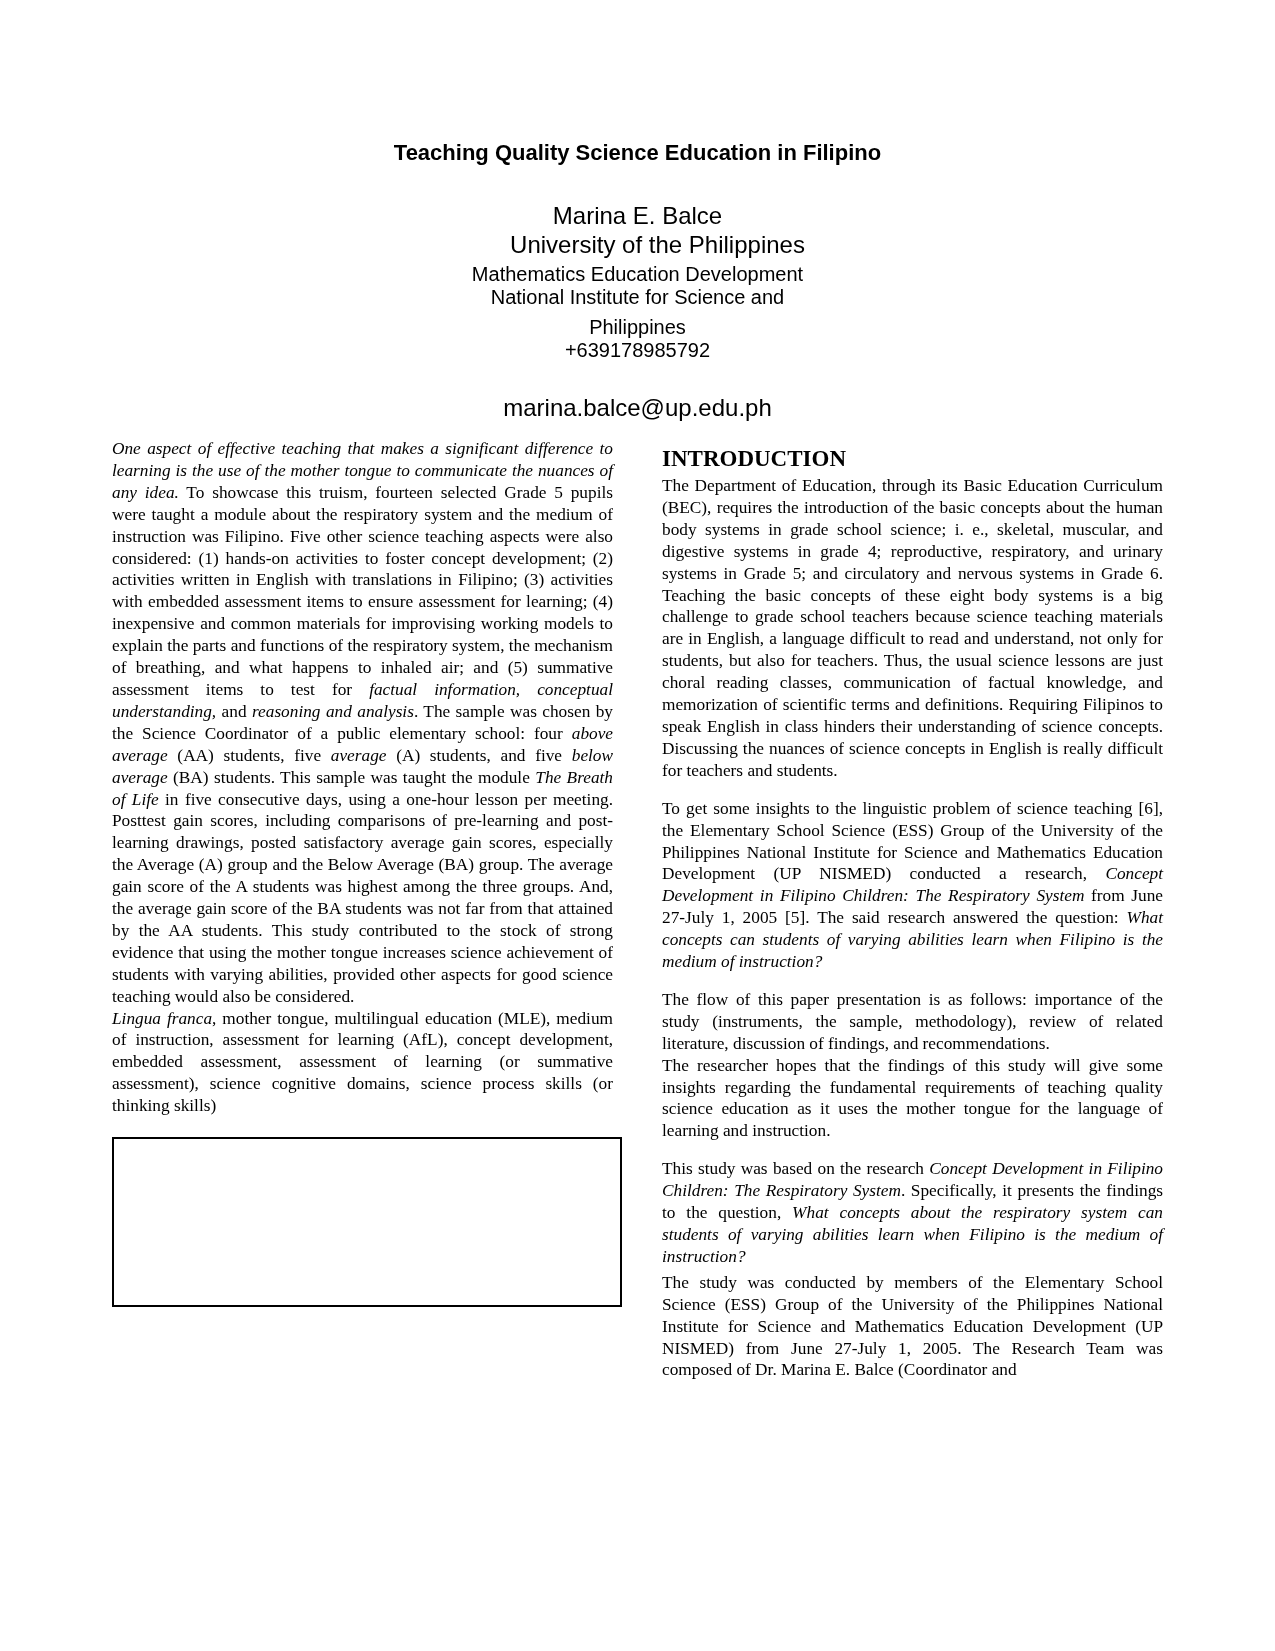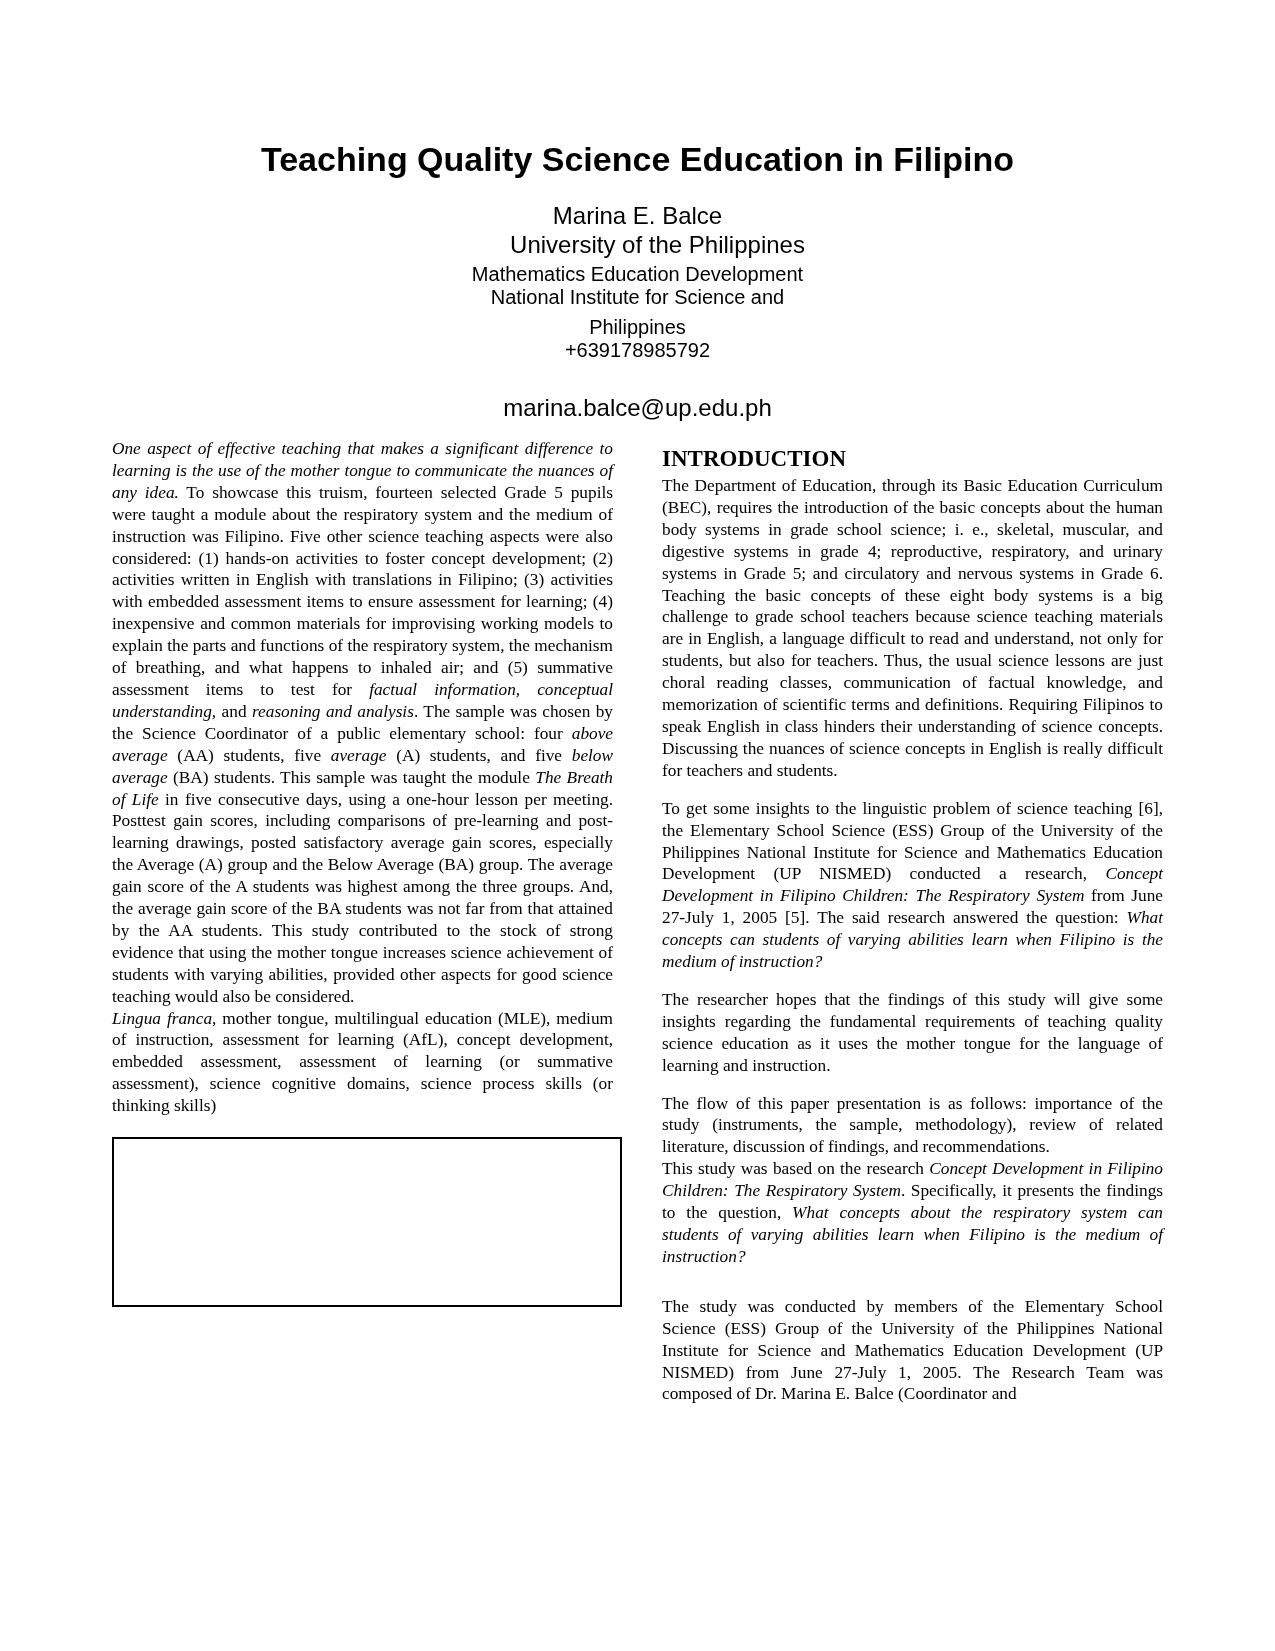--- a/index.html
+++ b/index.html
@@ -14,21 +14,21 @@
   }
   
   .hdr {
     position: absolute;
     left: 0;
     width: 100%;
     text-align: center;
     font-family: "Liberation Sans", sans-serif;
     color: #000;
   }
-  .paper-title   { top: 140px; font-size: 34px; font-weight: bold; letter-spacing: 0px; }
+  .paper-title   { top: 140px; font-size: 22px; font-weight: bold; letter-spacing: 0px; }
   .author-name   { top: 202px; font-size: 24px; }
   .affiliation   { top: 231px; font-size: 24px; padding-left: 20px; }
   .institute     { top: 263px; font-size: 20px; line-height: 23px; }
   .address-block { top: 316px; font-size: 20px; line-height: 23px; }
   .email-line    { top: 394px; font-size: 24px; }
 
   
   .col {
     position: absolute;
     width: 501px;
@@ -46,21 +46,21 @@
     font-weight: bold;
     line-height: 26px;
     margin: 0 0 3px 0;
     text-align: left;
   }
   .keywords-heading { margin-top: 14px; }
   .study-heading    { margin-top: 44px; }
 
   p.body-par { margin: 0 0 16px 0; }
   p.no-gap   { margin-bottom: 0; }
-  p.wide-gap { margin-bottom: 28px; }
+  p.wide-gap { margin-bottom: 4px; }
 
   em { font-style: italic; }
 
   .placeholder-box {
     margin-top: 20px;
     width: 510px;
     height: 170px;
     border: 2px solid #000;
     box-sizing: border-box;
     background: #fff;
@@ -89,20 +89,20 @@
 
     <p class="body-par no-gap"><em>Lingua franca</em><span>, mother tongue, multilingual education (MLE), medium of instruction, assessment for learning (AfL), concept development, embedded assessment, assessment of learning (or summative assessment), science cognitive domains, science process skills (or thinking skills)</span></p>
 
     <div class="placeholder-box"></div>
   </div>
 
   <div class="col col-right">
     <div class="sec-heading">INTRODUCTION</div>
     <p class="body-par"><span>The Department of Education, through its Basic Education Curriculum (BEC), requires the introduction of the basic concepts about the human body systems in grade school science; i. e., skeletal, muscular, and digestive systems in grade 4; reproductive, respiratory, and urinary systems in Grade 5; and circulatory and nervous systems in Grade 6. Teaching the basic concepts of these eight body systems is a big challenge to grade school teachers because science teaching materials are in English, a language difficult to read and understand, not only for students, but also for teachers. Thus, the usual science lessons are just choral reading classes, communication of factual knowledge, and memorization of scientific terms and definitions. Requiring Filipinos to speak English in class hinders their understanding of science concepts. Discussing the nuances of science concepts in English is really difficult for teachers and students.</span></p>
     <p class="body-par"><span>To get some insights to the linguistic problem of science teaching [6], the Elementary School Science (ESS) Group of the University of the Philippines National Institute for Science and Mathematics Education Development (UP NISMED) conducted a research, </span><em>Concept Development in Filipino Children: The Respiratory System</em><span> from June 27-July 1, 2005 [5]. The said research answered the question: </span><em>What concepts can students of varying abilities learn when Filipino is the medium of instruction?</em></p>
+    <p class="body-par no-gap"><span>The flow of this paper presentation is as follows: importance of the study (instruments, the sample, methodology), review of related literature, discussion of findings, and recommendations.</span></p>
     <p class="body-par"><span>The researcher hopes that the findings of this study will give some insights regarding the fundamental requirements of teaching quality science education as it uses the mother tongue for the language of learning and instruction.</span></p>
-    <p class="body-par no-gap"><span>The flow of this paper presentation is as follows: importance of the study (instruments, the sample, methodology), review of related literature, discussion of findings, and recommendations.</span></p>
 
     <p class="body-par wide-gap"><span>This study was based on the research </span><em>Concept Development in Filipino Children: The Respiratory System</em><span>. Specifically, it presents the findings to the question, </span><em>What concepts about the respiratory system can students of  varying abilities learn when Filipino is the medium of instruction?</em></p>
     <p class="body-par no-gap"><span>The study was conducted by members of the Elementary School Science (ESS) Group of the University of the Philippines National Institute for Science and Mathematics Education Development (UP NISMED) from June 27-July 1, 2005. The Research Team was composed of Dr. Marina E. Balce (Coordinator and</span></p>
   </div>
 
 </div>
 
 </body></html>

